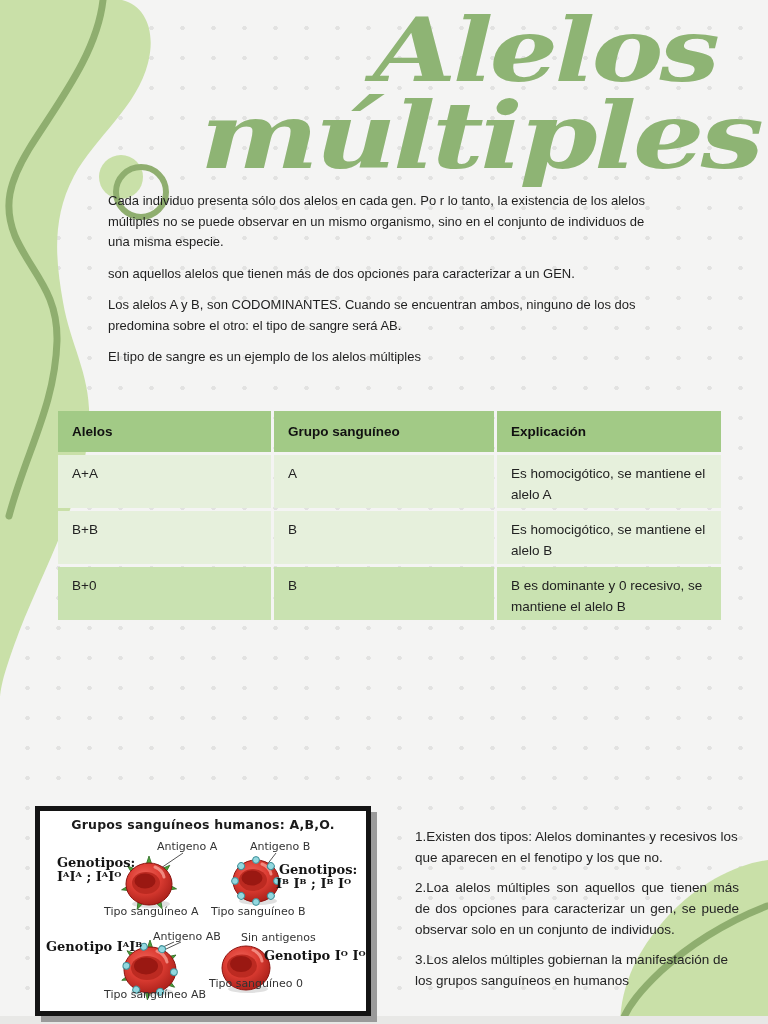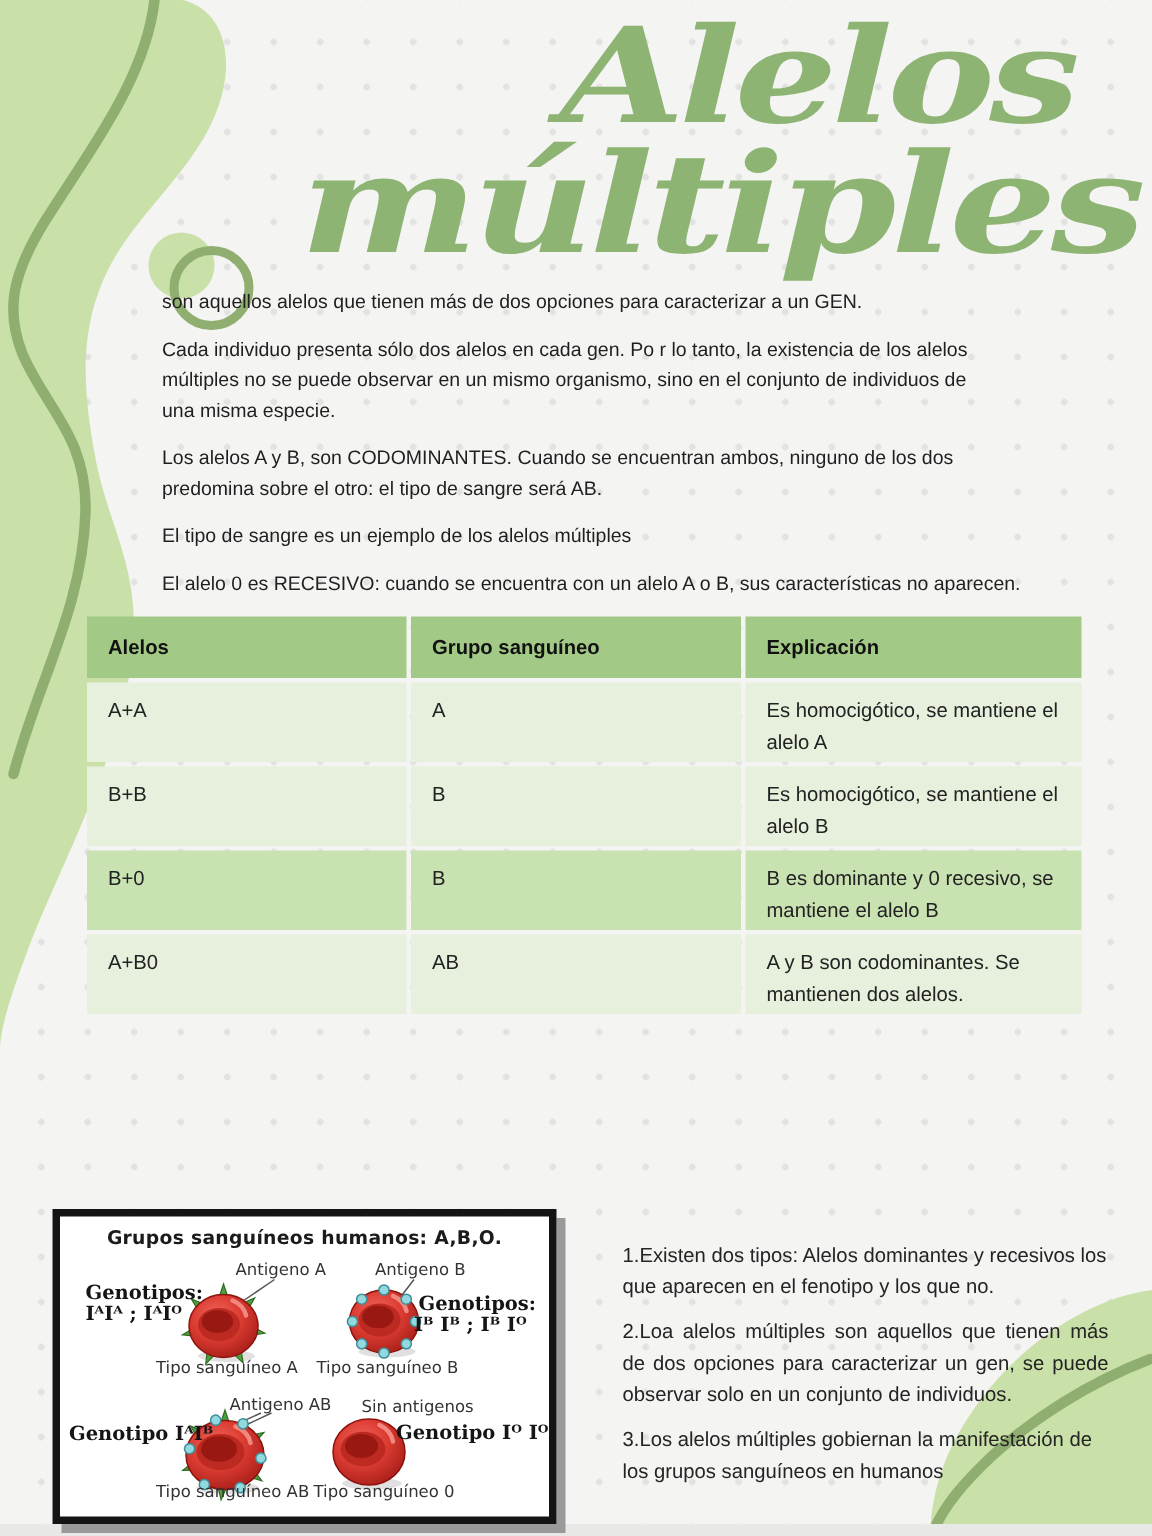--- a/index.html
+++ b/index.html
@@ -85,25 +85,24 @@
     <path d="M228,2 C196,6 158,26 128,58 C103,86 81,120 80,166 L228,166 Z" fill="#c9e0a8"></path>
     <path d="M227,48 C185,64 147,89 121,113 C102,131 88,147 81,166" fill="none" stroke="#8fae6f" stroke-width="7" stroke-linecap="round"></path>
   </svg>
 
   <div class="page-edge"></div>
 
   <h1 class="title-line title-1">Alelos</h1>
   <h1 class="title-line title-2">múltiples</h1>
 
   <div class="intro">
+    <p>Cada individuo presenta sólo dos alelos en cada gen. Po r lo tanto, la existencia de los alelos múltiples no se puede observar en un mismo organismo, sino en el conjunto de individuos de una misma especie.</p>
     <p>son aquellos alelos que tienen más de dos opciones para caracterizar a un GEN.</p>
-    <p>Cada individuo presenta sólo dos alelos en cada gen. Po r lo tanto, la existencia de los alelos múltiples no se puede observar en un mismo organismo, sino en el conjunto de individuos de una misma especie.</p>
     <p>Los alelos A y B, son CODOMINANTES. Cuando se encuentran ambos, ninguno de los dos predomina sobre el otro: el tipo de sangre será AB.</p>
     <p>El tipo de sangre es un ejemplo de los alelos múltiples</p>
-    <p class="wide">El alelo 0 es RECESIVO: cuando se encuentra con un alelo A o B, sus características no aparecen.</p>
   </div>
 
   <table class="allele-table">
     <colgroup>
         <col style="width:213px">
         <col style="width:220px">
         <col style="width:224px">
       </colgroup>
     <thead>
       <tr>
@@ -121,25 +120,20 @@
       <tr class="light">
         <td>B+B</td>
         <td>B</td>
         <td>Es homocigótico, se mantiene el alelo B</td>
       </tr>
       <tr class="dark">
         <td>B+0</td>
         <td>B</td>
         <td>B es dominante y 0 recesivo, se mantiene el alelo B</td>
       </tr>
-      <tr class="light">
-        <td>A+B0</td>
-        <td>AB</td>
-        <td>A y B son codominantes. Se mantienen dos alelos.</td>
-      </tr>
     </tbody>
   </table>
 
   <div class="figure">
     <svg class="fig-art" width="326" height="200" viewBox="0 0 326 200">
       <defs>
         <radialGradient id="rg" cx="40%" cy="35%" r="75%">
           <stop offset="0%" stop-color="#f0685e"></stop>
           <stop offset="45%" stop-color="#dd3d33"></stop>
           <stop offset="100%" stop-color="#a11b15"></stop>
@@ -277,24 +271,24 @@
     <span class="fig-label" style="left:117px; top:29px;">Antigeno A</span>
     <span class="fig-label" style="left:210px; top:29px;">Antigeno B</span>
     <span class="fig-geno" style="left:17px; top:44px;">Genotipos:</span>
     <span class="fig-geno" style="left:17px; top:58px;">IᴬIᴬ ; IᴬIᴼ</span>
     <span class="fig-geno" style="left:239px; top:51px;">Genotipos:</span>
     <span class="fig-geno" style="left:236px; top:65px;">Iᴮ Iᴮ ; Iᴮ Iᴼ</span>
     <span class="fig-label" style="left:64px; top:94px;">Tipo sanguíneo A</span>
     <span class="fig-label" style="left:171px; top:94px;">Tipo sanguíneo B</span>
     <span class="fig-label" style="left:113px; top:119px;">Antigeno AB</span>
     <span class="fig-label" style="left:201px; top:120px;">Sin antigenos</span>
-    <span class="fig-geno" style="left:6px; top:138px;">Genotipo IᴬIᴮ</span>
+    <span class="fig-geno" style="left:6px; top:128px;">Genotipo IᴬIᴮ</span>
     <span class="fig-geno" style="left:224px; top:137px;">Genotipo Iᴼ Iᴼ</span>
     <span class="fig-label" style="left:64px; top:177px;">Tipo sanguíneo AB</span>
-    <span class="fig-label" style="left:169px; top:177px;">Tipo sanguíneo 0</span>
+    <span class="fig-label" style="left:169px; top:166px;">Tipo sanguíneo 0</span>
   </div>
 
   <div class="notes">
     <p>1.Existen dos tipos: Alelos dominantes y recesivos los que aparecen en el fenotipo y los que no.</p>
     <p class="justify">2.Loa alelos múltiples son aquellos que tienen más de dos opciones para caracterizar un gen, se puede observar solo en un conjunto de individuos.</p>
     <p>3.Los alelos múltiples gobiernan la manifestación de los grupos sanguíneos en humanos</p>
   </div>
 
 </div>
 

